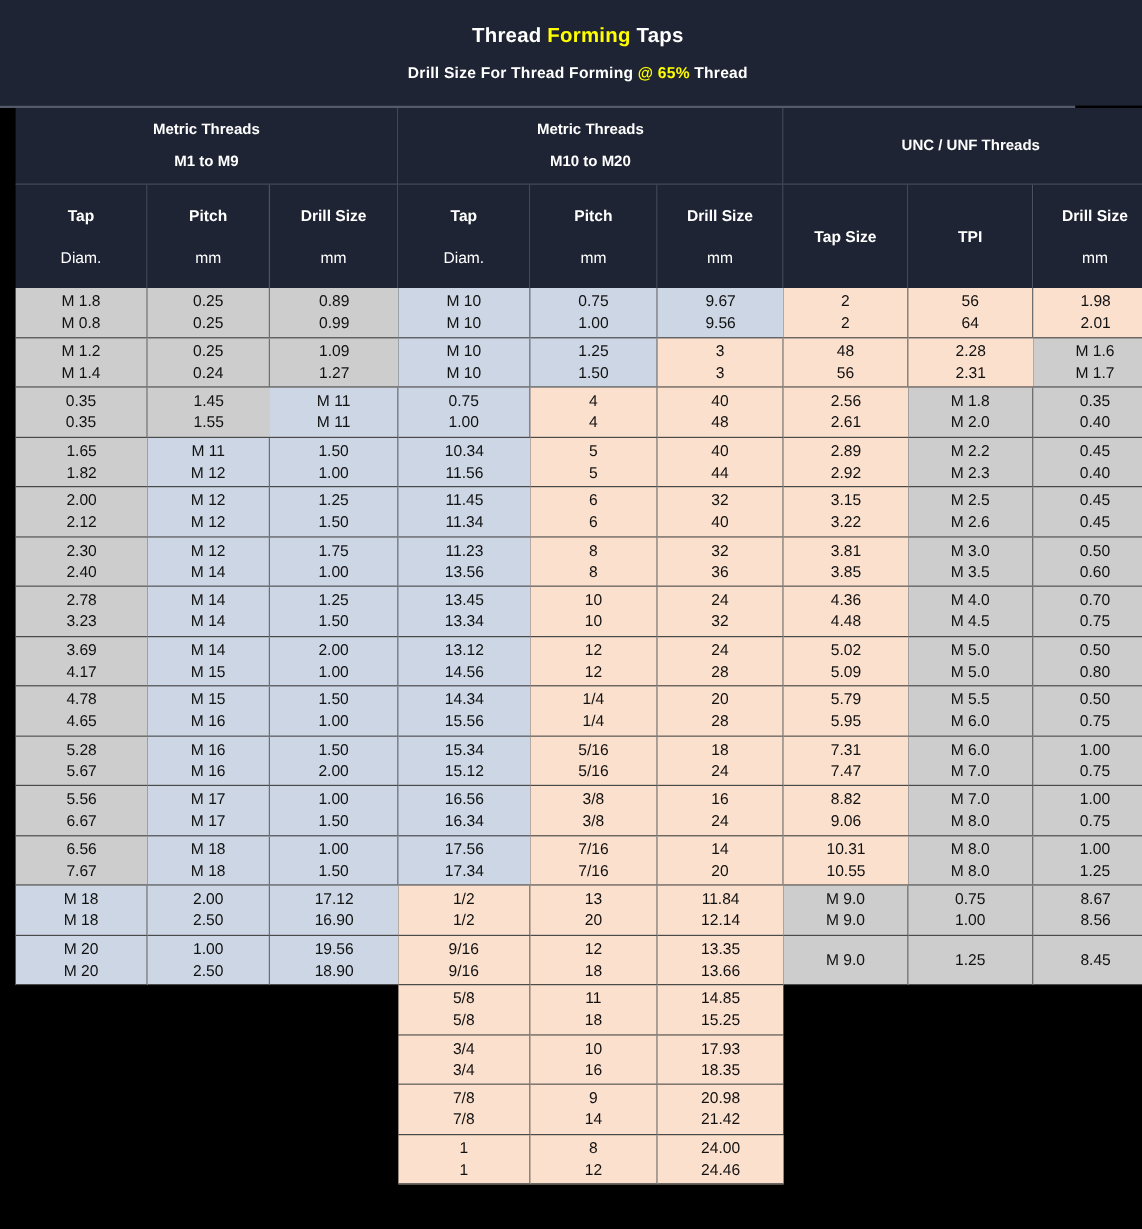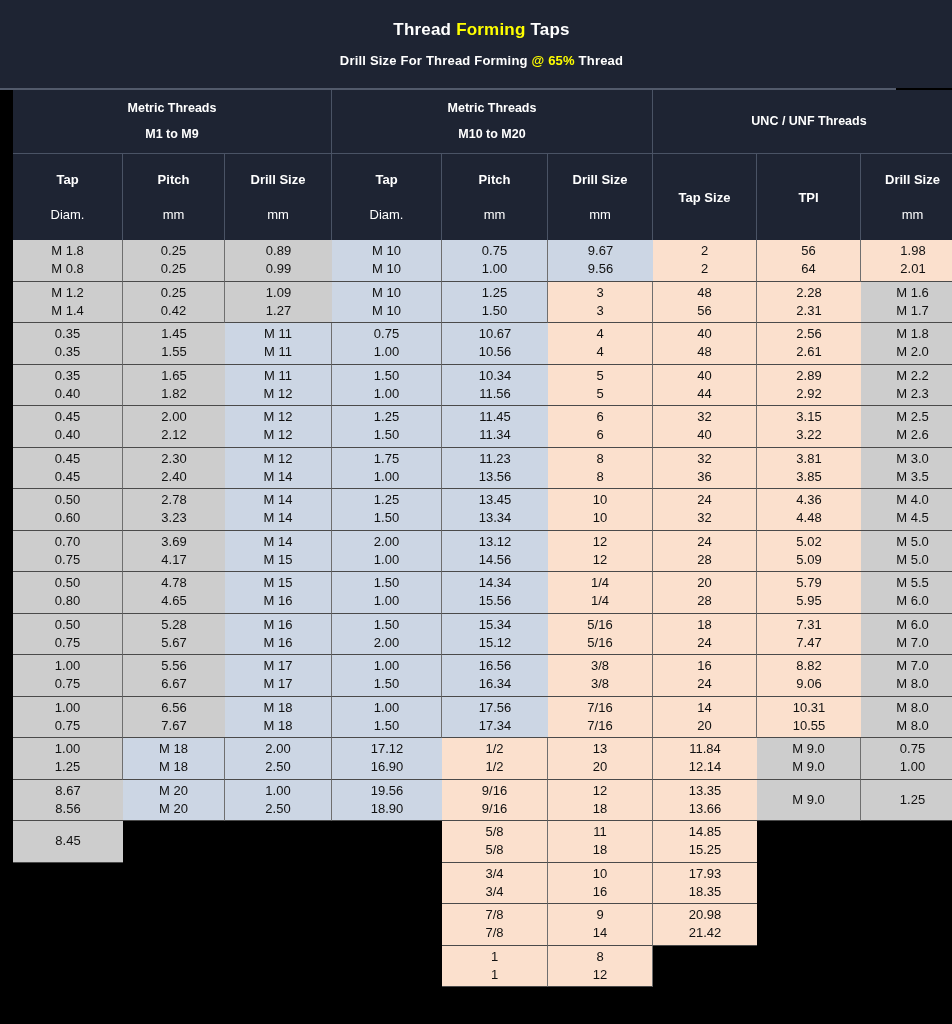--- a/index.html
+++ b/index.html
@@ -203,21 +203,21 @@
       <div class="cell bcol-c endcol">
         <span class="v">1.98</span>
         <span class="v">2.01</span>
       </div>
       <div class="cell bcol-a">
         <span class="v">M 1.2</span>
         <span class="v">M 1.4</span>
       </div>
       <div class="cell bcol-a">
         <span class="v">0.25</span>
-        <span class="v">0.42</span>
+        <span class="v">0.24</span>
       </div>
       <div class="cell bcol-a endcol">
         <span class="v">1.09</span>
         <span class="v">1.27</span>
       </div>
       <div class="cell bcol-b">
         <span class="v">M 10</span>
         <span class="v">M 10</span>
       </div>
       <div class="cell bcol-b">
@@ -249,24 +249,20 @@
         <span class="v">1.55</span>
       </div>
       <div class="cell bcol-b">
         <span class="v">M 11</span>
         <span class="v">M 11</span>
       </div>
       <div class="cell bcol-b">
         <span class="v">0.75</span>
         <span class="v">1.00</span>
       </div>
-      <div class="cell bcol-b endcol">
-        <span class="v">10.67</span>
-        <span class="v">10.56</span>
-      </div>
       <div class="cell bcol-c">
         <span class="v">4</span>
         <span class="v">4</span>
       </div>
       <div class="cell bcol-c">
         <span class="v">40</span>
         <span class="v">48</span>
       </div>
       <div class="cell bcol-c endcol">
         <span class="v">2.56</span>
@@ -731,14 +727,18 @@
       <div class="cell blank"></div>
       <div class="cell blank"></div>
       <div class="cell bcol-c">
         <span class="v">1</span>
         <span class="v">1</span>
       </div>
       <div class="cell bcol-c">
         <span class="v">8</span>
         <span class="v">12</span>
       </div>
+      <div class="cell bcol-c endcol">
+        <span class="v">24.00</span>
+        <span class="v">24.46</span>
+      </div>
     </div>
 </div>
 
 </body></html>

